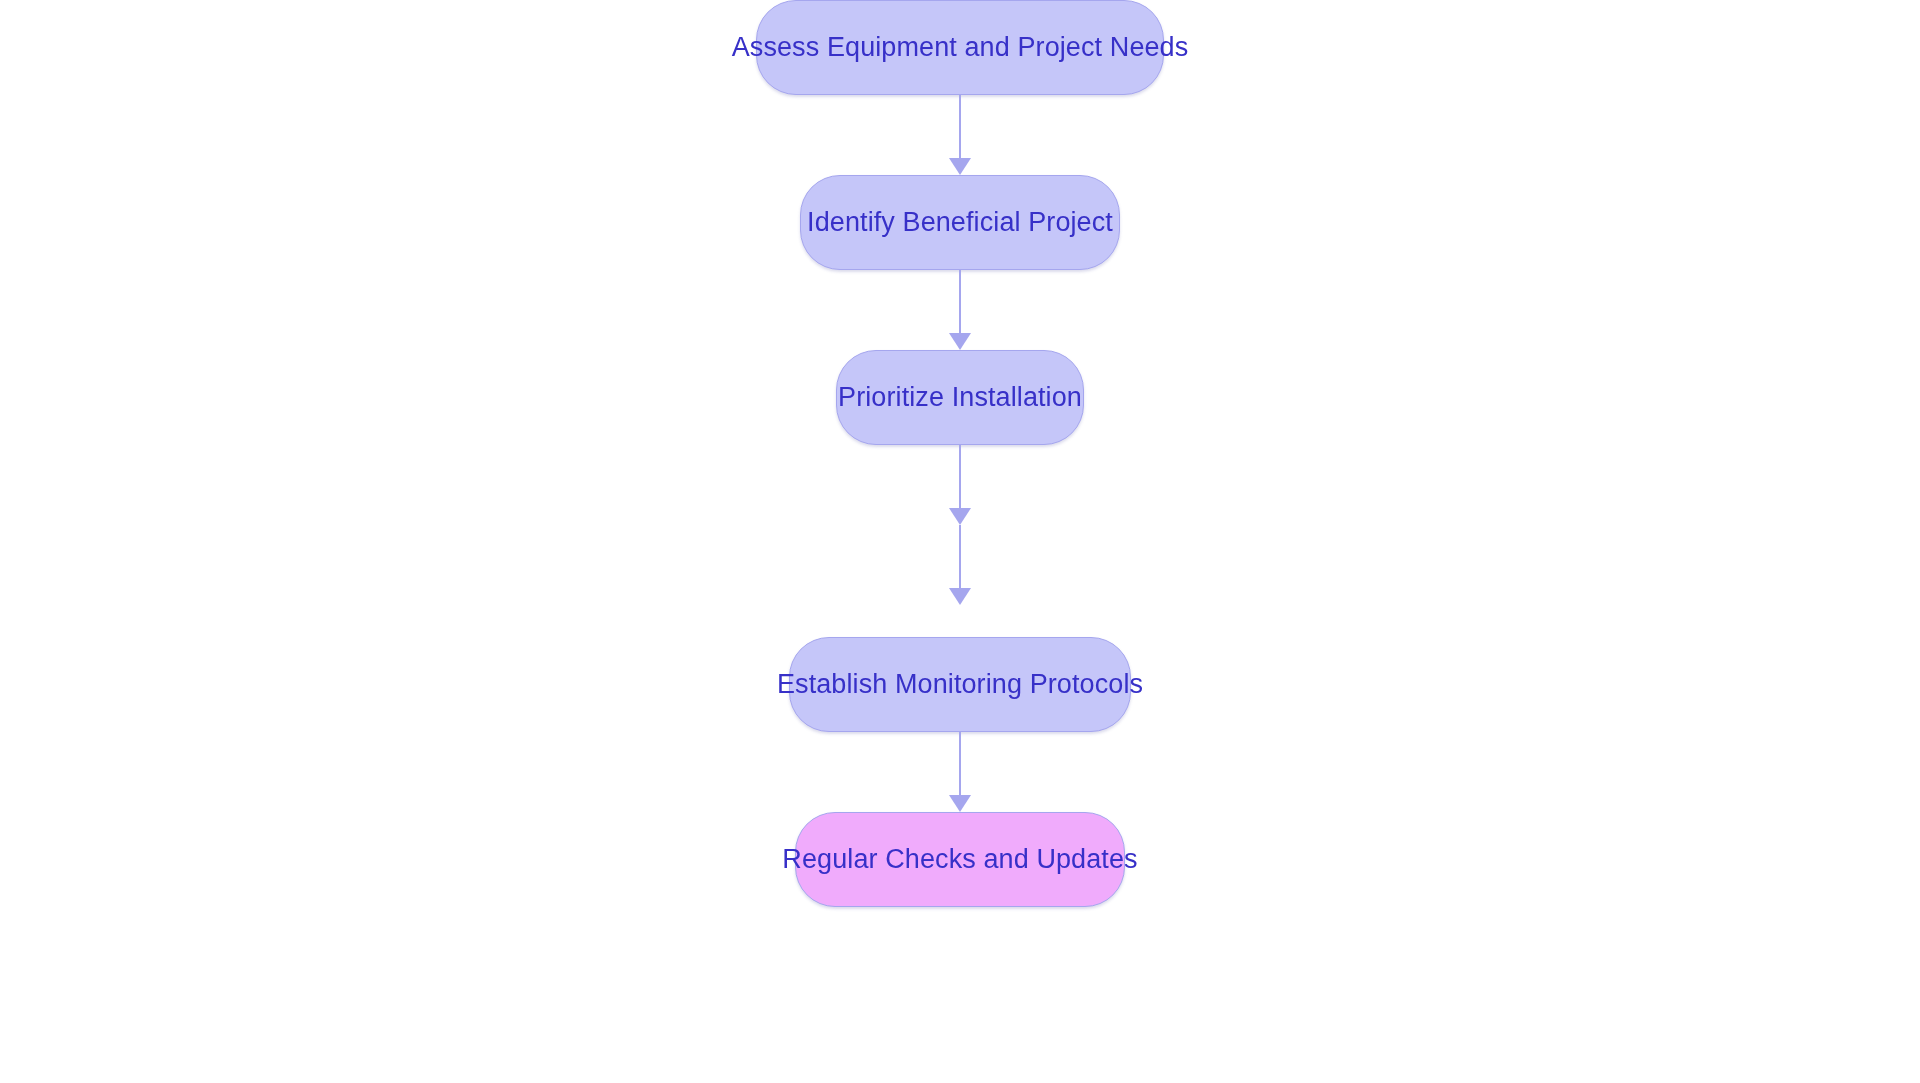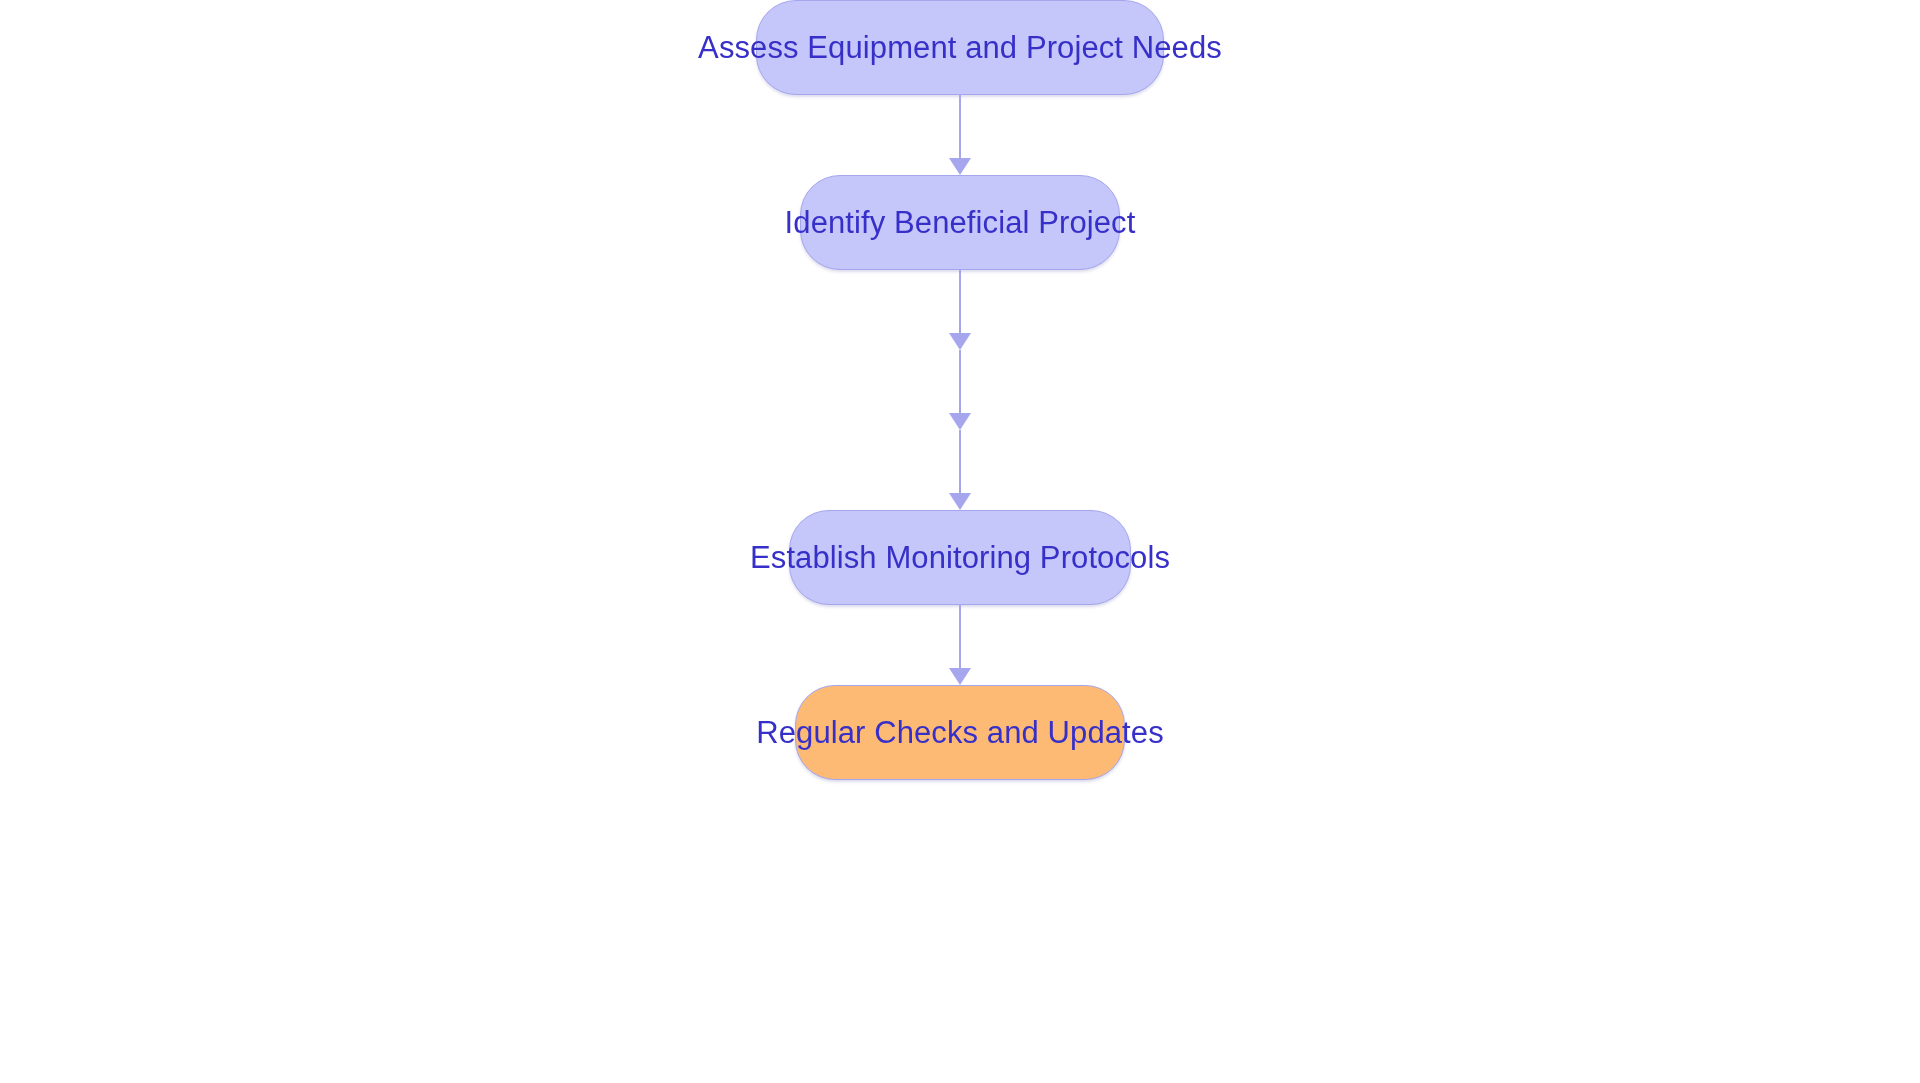--- a/index.html
+++ b/index.html
@@ -41,21 +41,21 @@
     border-style: solid;
     border-width: 1.6px;
     border-radius: 40px;
     height: 95px;
     padding: 0 34px;
     box-shadow: 0 2px 3px rgba(90, 92, 170, 0.22);
     white-space: nowrap;
   }
 
   .node-label {
-    font-size: 31px;
+    font-size: 27px;
     font-weight: 400;
     letter-spacing: 0.1px;
     line-height: 1;
   }
 
   .connector {
     position: relative;
     width: 30px;
     display: flex;
     flex-direction: column;
@@ -95,39 +95,42 @@
 
     <div class="node" style="width: 320px; background: rgb(197, 198, 249); border-color: rgb(165, 166, 238); color: rgb(55, 48, 200);">
       <span class="node-label">Identify Beneficial Project</span>
     </div>
 
     <div class="connector" style="height: 80px;">
       <div class="stem" style="background: rgb(165, 166, 238);"></div>
       <div class="head" style="border-top-color: rgb(165, 166, 238);"></div>
     </div>
 
+    <div class="node" style="width: 248px; background: rgb(197, 198, 249); border-color: rgb(165, 166, 238); color: rgb(55, 48, 200);">
+      <span class="node-label">Prioritize Installation</span>
+    </div>
 
     <div class="connector" style="height: 80px;">
       <div class="stem" style="background: rgb(165, 166, 238);"></div>
       <div class="head" style="border-top-color: rgb(165, 166, 238);"></div>
     </div>
 
 
     <div class="connector" style="height: 80px;">
       <div class="stem" style="background: rgb(165, 166, 238);"></div>
       <div class="head" style="border-top-color: rgb(165, 166, 238);"></div>
     </div>
 
-    <div class="node" style="width: 342px; background: rgb(197, 198, 249); border-color: rgb(165, 166, 238); color: rgb(55, 48, 200);">
+    <div class="node" style="width: 342px; background: rgb(197, 198, 249); border-color: rgb(165, 166, 238); color: rgb(55, 48, 200); margin-top: 32px;">
       <span class="node-label">Establish Monitoring Protocols</span>
     </div>
 
     <div class="connector" style="height: 80px;">
       <div class="stem" style="background: rgb(165, 166, 238);"></div>
       <div class="head" style="border-top-color: rgb(165, 166, 238);"></div>
     </div>
 
-    <div class="node" style="width: 330px; background: #fdba74; border-color: rgb(165, 166, 238); color: rgb(55, 48, 200);">
+    <div class="node" style="width: 330px; background: #f0abfc; border-color: rgb(165, 166, 238); color: rgb(55, 48, 200);">
       <span class="node-label">Regular Checks and Updates</span>
     </div>
 
   </div>
 </div>
 
 </body></html>

